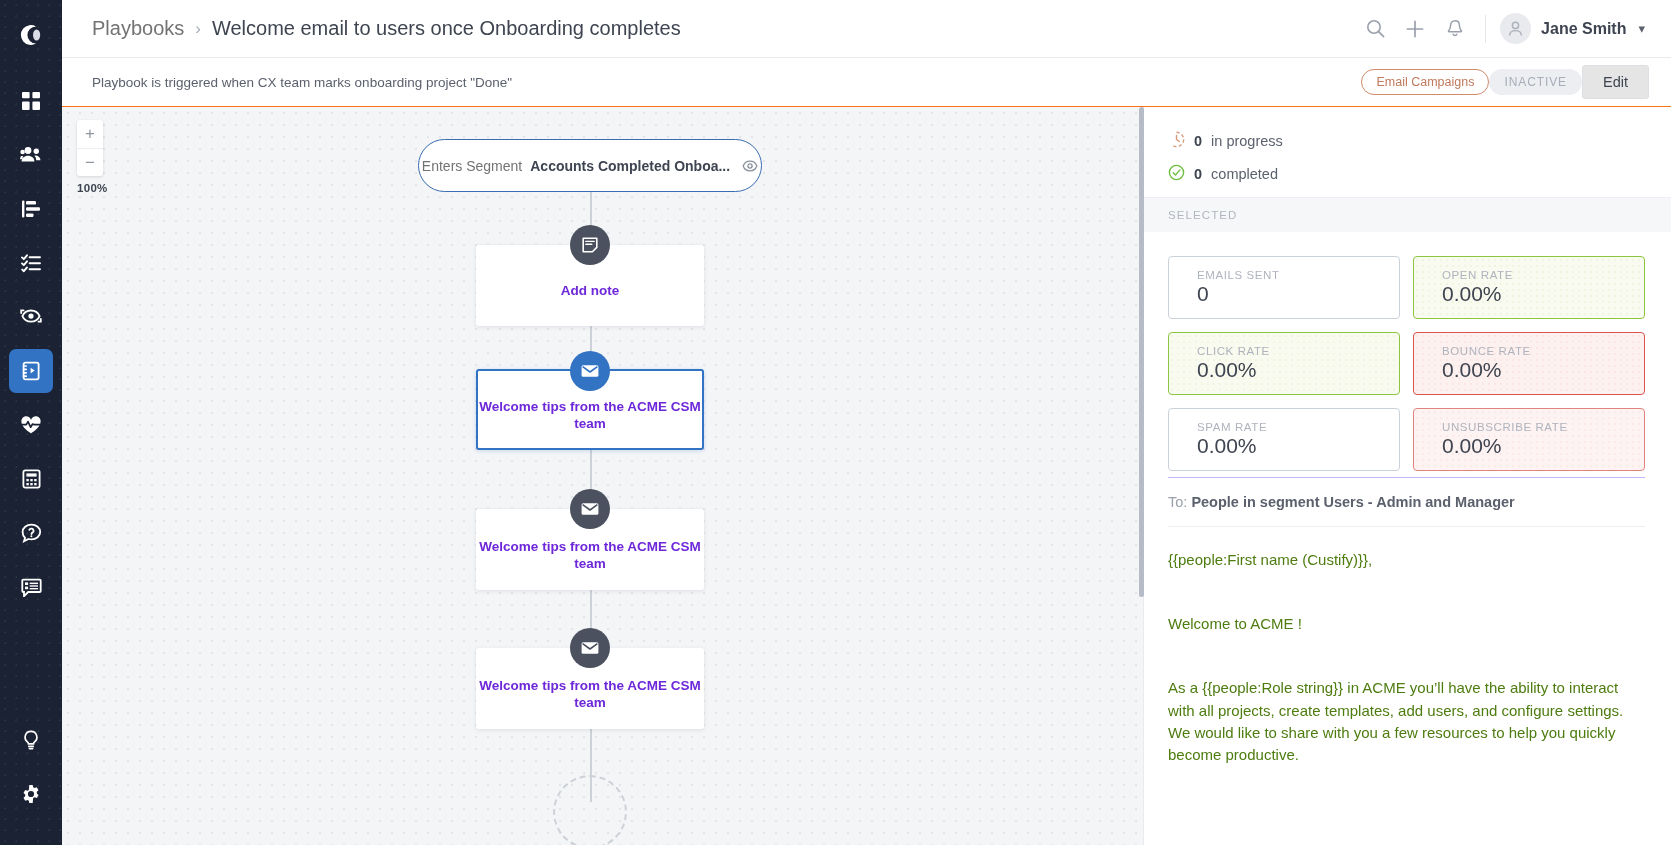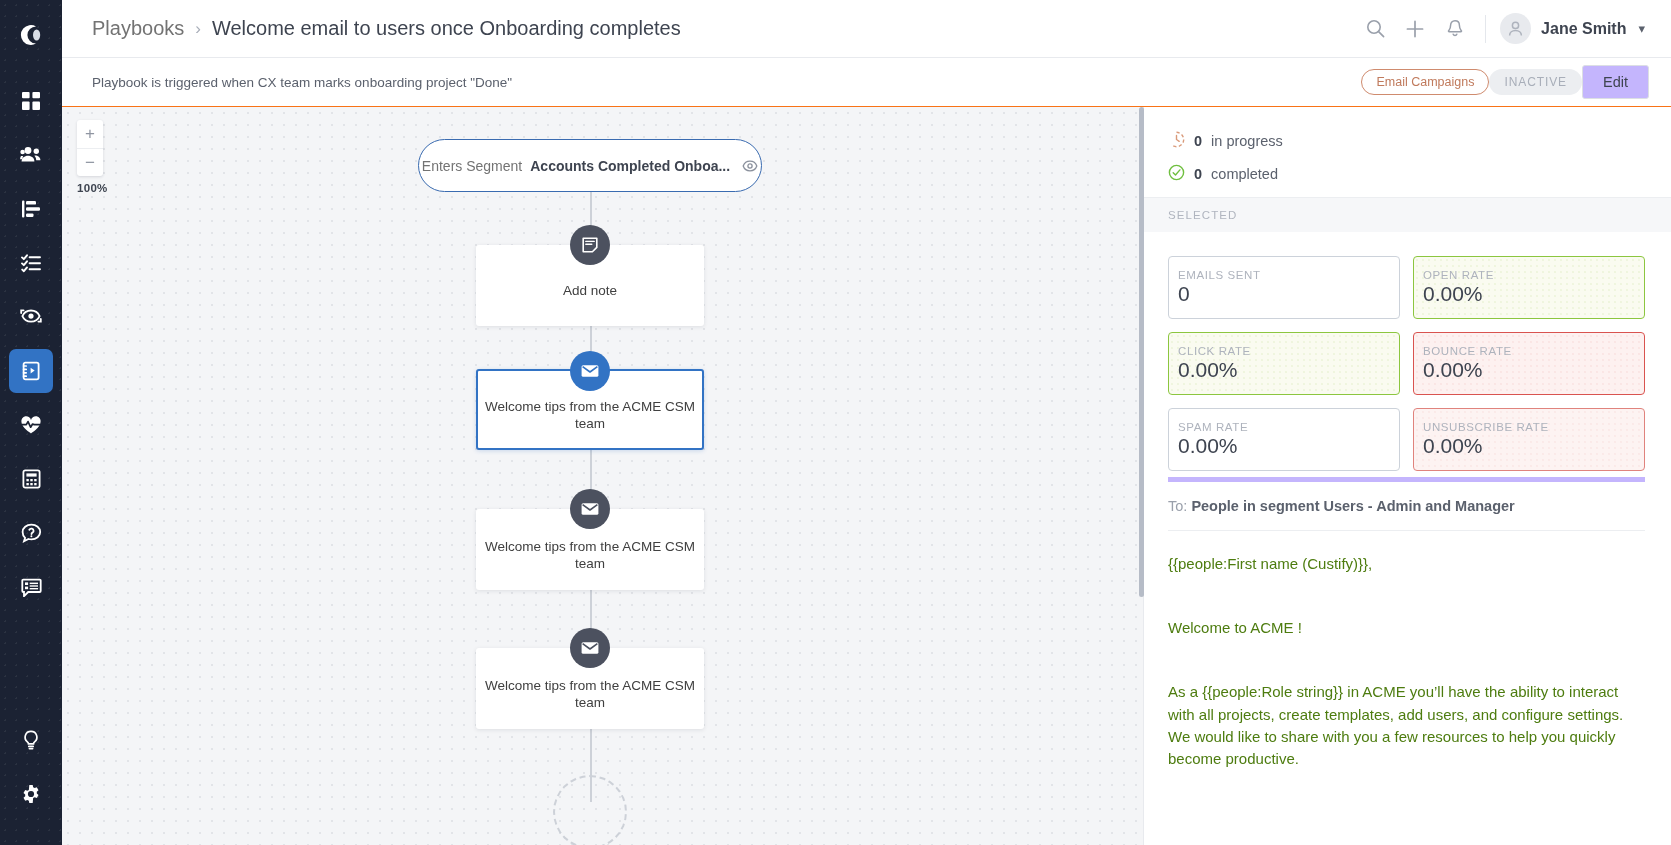--- a/index.html
+++ b/index.html
@@ -72,21 +72,21 @@
   .subbar-right { margin-left: auto; display: flex; align-items: center; }
   .pill-tag {
     border: 1px solid #cf8b6e; color: #c07a5c; border-radius: 20px;
     font-size: 12.5px; padding: 5px 14px; background:#fff; cursor:pointer;
   }
   .pill-status {
     background: #eceef1; color: #a8aeb9; border-radius: 20px;
     font-size: 12px; letter-spacing: .9px; padding: 6px 15px; font-weight:400;
   }
   .btn-edit {
-    border: 1px solid #dcdfe4; background: #c4b5fd; color: #3e4450;
+    border: 1px solid #dcdfe4; background: #e5e5e5; color: #3e4450;
     font-size: 14.5px; padding: 8px 20px; border-radius: 3px; cursor: pointer;
     font-family: "Liberation Sans", sans-serif;
   }
 
   
   .body { flex: 1 1 auto; display: flex; min-height: 0; }
 
   
   .canvas {
     position: relative; flex: 1 1 auto; min-width: 0;
@@ -129,21 +129,21 @@
   .step {
     position: absolute; left: 414px; width: 228px; height: 81px;
     background: #fff; border-radius: 3px;
     box-shadow: 0 1px 4px rgba(20,30,50,.10);
     display: flex; align-items: center; justify-content: center; text-align: center;
     cursor: pointer;
   }
   .step.selected {
     border: 2px solid #3273c4; box-shadow: 0 1px 4px rgba(50,115,196,.22);
   }
-  .step-label { font-size: 13.5px; color: #404040; line-height: 1.22; padding-top: 12px;}
+  .step-label { font-size: 13.5px; color: #6d28d9; line-height: 1.22; padding-top: 12px; font-weight: bold;}
   .step-badge {
     position: absolute; left: 50%; transform: translate(-50%,-50%);
     width: 40px; height: 40px; border-radius: 50%;
     background: #4c515f; color: #fff;
     display: flex; align-items: center; justify-content: center;
     z-index: 3;
   }
   .step-badge.blue { background: #3273c4; }
   .dashed-stub {
     position: absolute; left: 50%; transform: translateX(-50%);
@@ -165,37 +165,37 @@
   .count-txt { color: #5b616d; }
   .section-head {
     margin: 12px -26px 0 -24px; padding: 11px 24px; background: #f6f7f9;
     font-size: 11.5px; letter-spacing: 1.1px; color: #b0b5bf; border-top:1px solid #eceef1;
   }
   .stat-grid {
     display: grid; grid-template-columns: 1fr 1fr; gap: 13px;
     padding: 24px 0 6px 0;
   }
   .stat-card {
-    border: 1px solid #ccd2da; border-radius: 4px; padding: 12px 14px 12px 9px;
+    border: 1px solid #ccd2da; border-radius: 4px; padding: 12px 14px 12px 28px;
     background: #fff; min-height: 58px;
   }
   .stat-card.green { border-color: #8cc63f; background: #fafbf0;
     background-image: radial-gradient(rgba(140,198,63,.10) 1px, transparent 1px);
     background-size: 6px 6px;}
   .stat-card.red { border-color: #d9534f; background: #fdf1f0;
     background-image: radial-gradient(rgba(217,83,79,.07) 1px, transparent 1px);
     background-size: 6px 6px;}
   .stat-card.redlite { border-color: #e0837d; background: #fdf3f2;
     background-image: radial-gradient(rgba(217,83,79,.06) 1px, transparent 1px);
     background-size: 6px 6px;}
   .stat-label { font-size: 11.5px; color: #aeb3bd; letter-spacing: .6px; }
   .stat-value { font-size: 21px; color: #3e4450; margin-top: 1px; font-weight: 400;}
 
   .meta-row {
-    border-top: 5px solid #c4b5fd; padding: 16px 0; font-size: 14.5px;
+    border-top: 1px solid #c4b5fd; padding: 16px 0; font-size: 14.5px;
   }
   .meta-key { color: #9aa0ab; }
   .meta-val { color: #5b616d; font-weight: 700; }
 
   .email-body { border-top: 1px solid #eceef1; padding-top: 22px; font-size: 15px; color: #4d7c0f; line-height: 1.48; }
   .email-p { margin-bottom: 42px; }
   .email-p:last-child { margin-bottom: 0; }
 
   
   .rp-bar {

